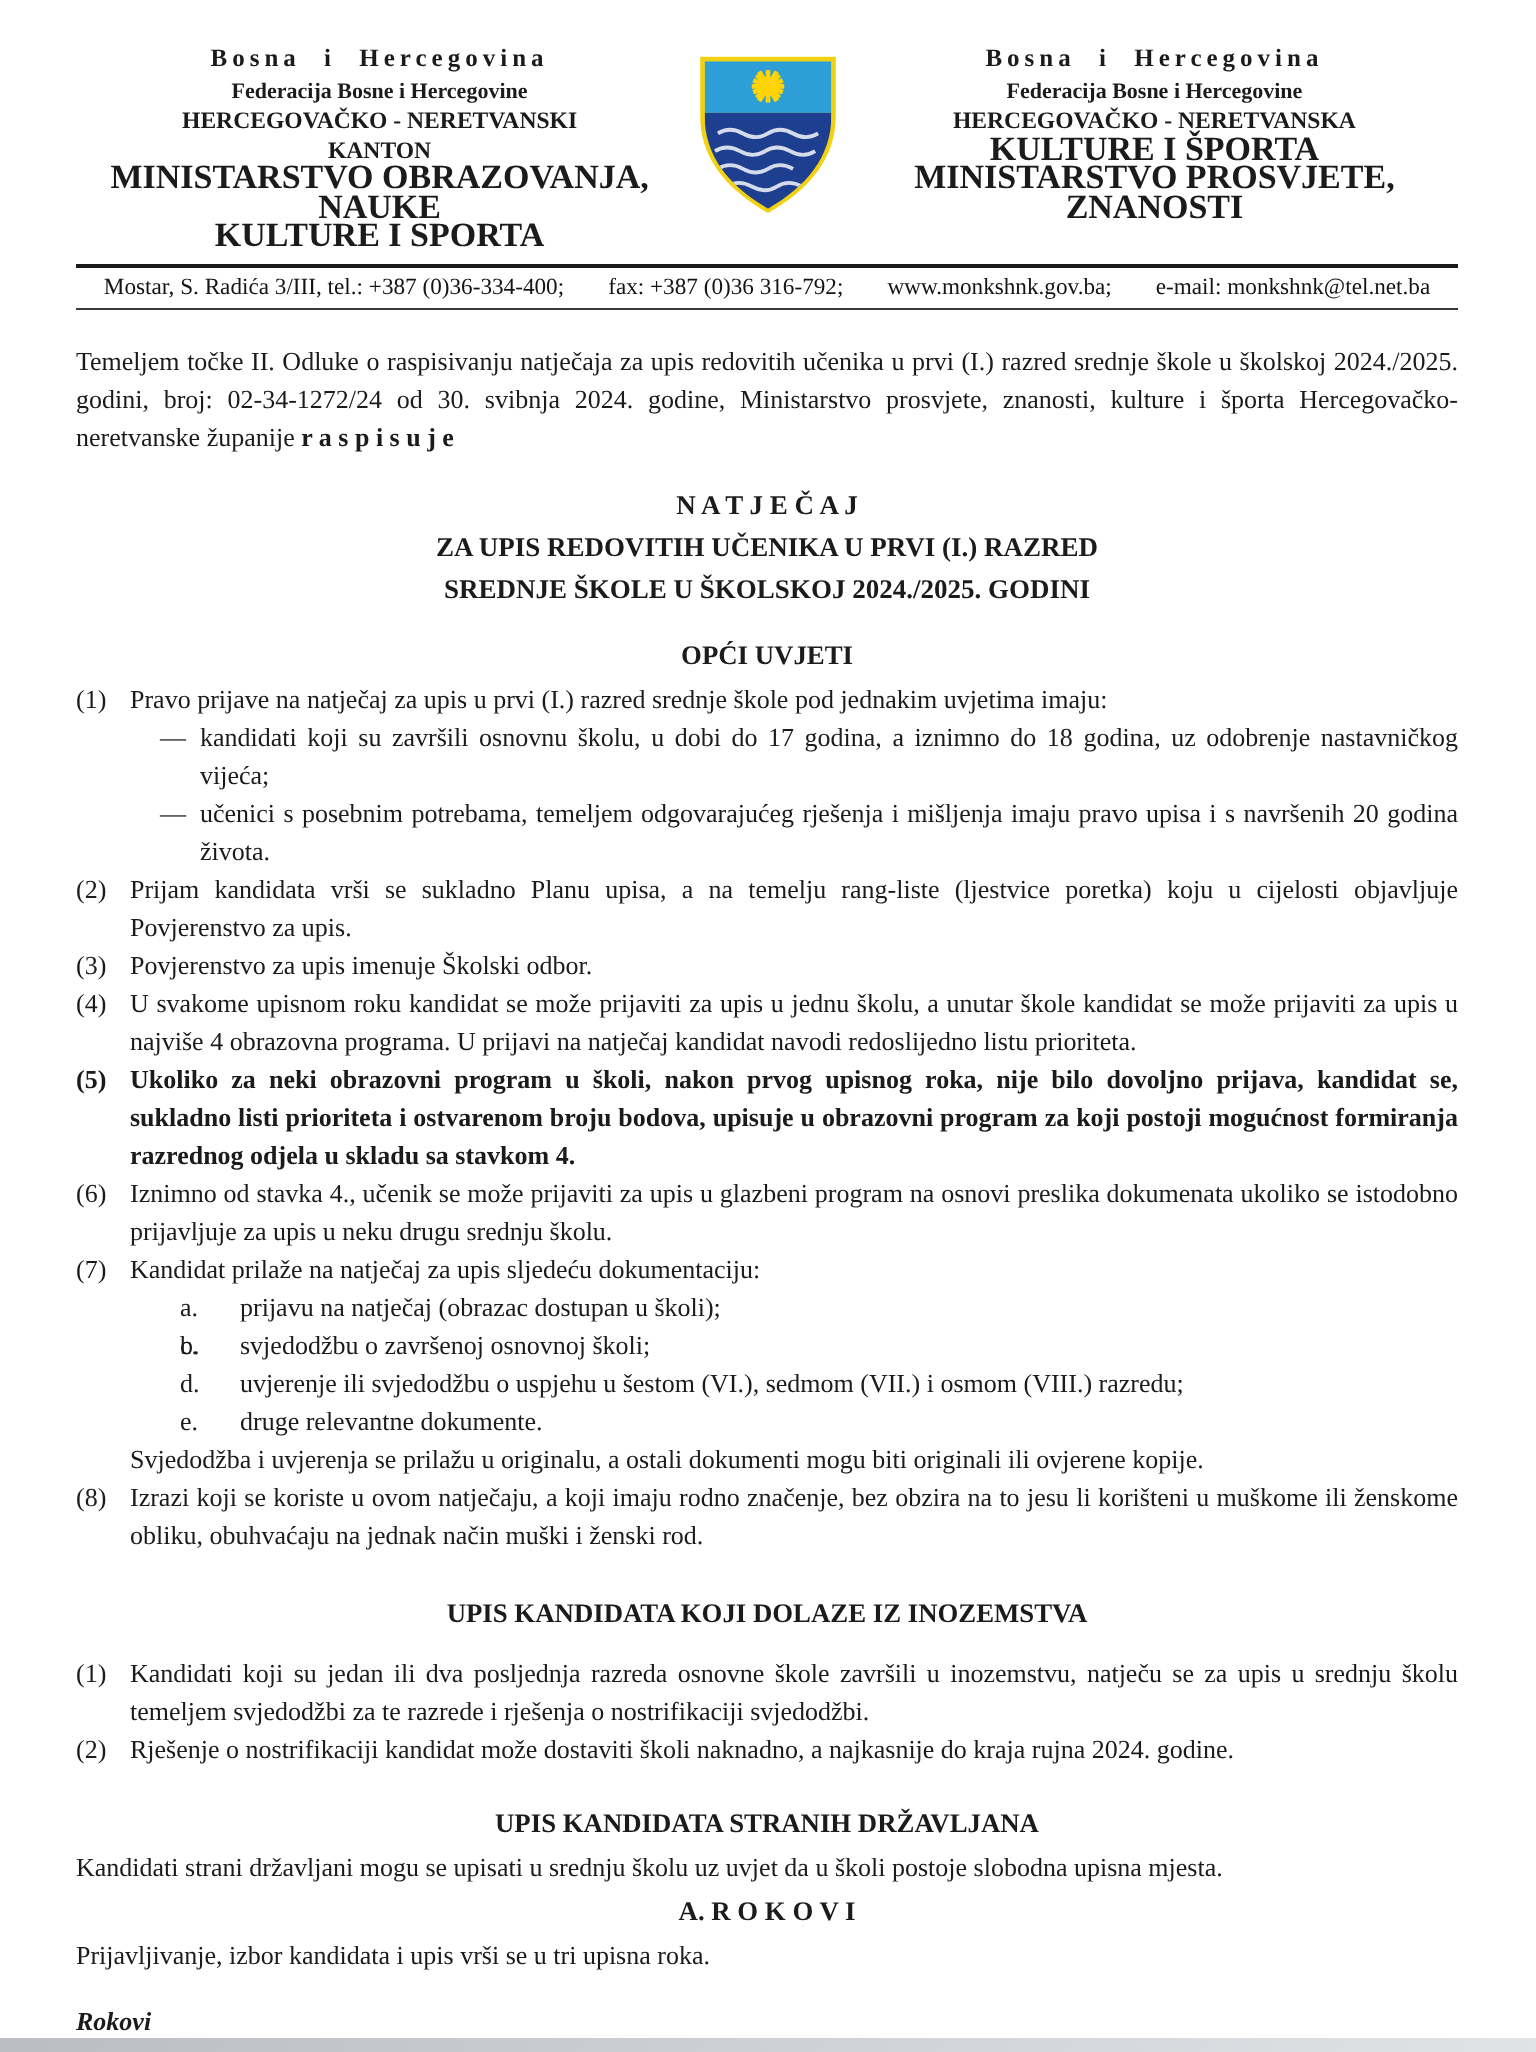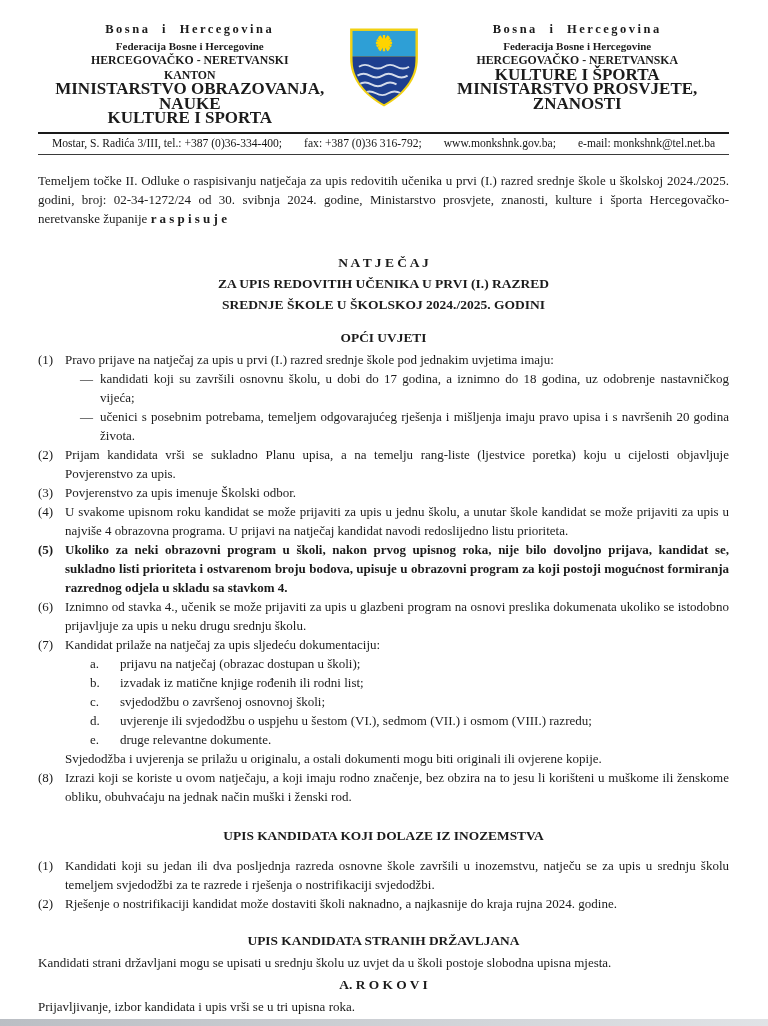--- a/index.html
+++ b/index.html
@@ -24,21 +24,21 @@
 
   
   .rule-top { border-top: 2.2px solid #1a1a1a; margin-top: 6px; }
   .rule-bottom { border-top: 1.2px solid #3a3a3a; }
   .contact { display: flex; justify-content: center; gap: 22px; font-size: 11.6px; padding: 3px 0 4px 0; color: #141414; }
 
   
   .bodytext { font-size: 13px; line-height: 19px; }
   .just { text-align: justify; }
   .intro { margin-top: 16px; }
-  .doc-title { text-align: center; font-weight: bold; font-size: 13.5px; line-height: 21px; margin-top: 24px; }
+  .doc-title { text-align: center; font-weight: bold; font-size: 13.5px; line-height: 21px; margin-top: 14px; }
   .sec-head { text-align: center; font-weight: bold; font-size: 13.4px; margin-top: 15px; margin-bottom: 4px; }
 
   .item { position: relative; padding-left: 27px; text-align: justify; }
   .item .num { position: absolute; left: 0; top: 0; }
   .item.bold { font-weight: bold; }
 
   .dash-item { position: relative; padding-left: 62px; text-align: justify; }
   .dash-item .dash { position: absolute; left: 42px; top: 0; }
 
   .abc-item { position: relative; padding-left: 82px; }
@@ -166,21 +166,20 @@
     <div class="item">
       <span class="num">(7)</span>
       <span>Kandidat prilaže na natječaj za upis sljedeću dokumentaciju:</span>
     </div>
     <div class="abc-item">
       <span class="abc">a.</span>
       <span>prijavu na natječaj (obrazac dostupan u školi);</span>
     </div>
     <div class="abc-item">
       <span class="abc">b.</span>
-      <span>izvadak iz matične knjige rođenih ili rodni list;</span>
     </div>
     <div class="abc-item">
       <span class="abc">c.</span>
       <span>svjedodžbu o završenoj osnovnoj školi;</span>
     </div>
     <div class="abc-item">
       <span class="abc">d.</span>
       <span>uvjerenje ili svjedodžbu o uspjehu u šestom (VI.), sedmom (VII.) i osmom (VIII.) razredu;</span>
     </div>
     <div class="abc-item">

